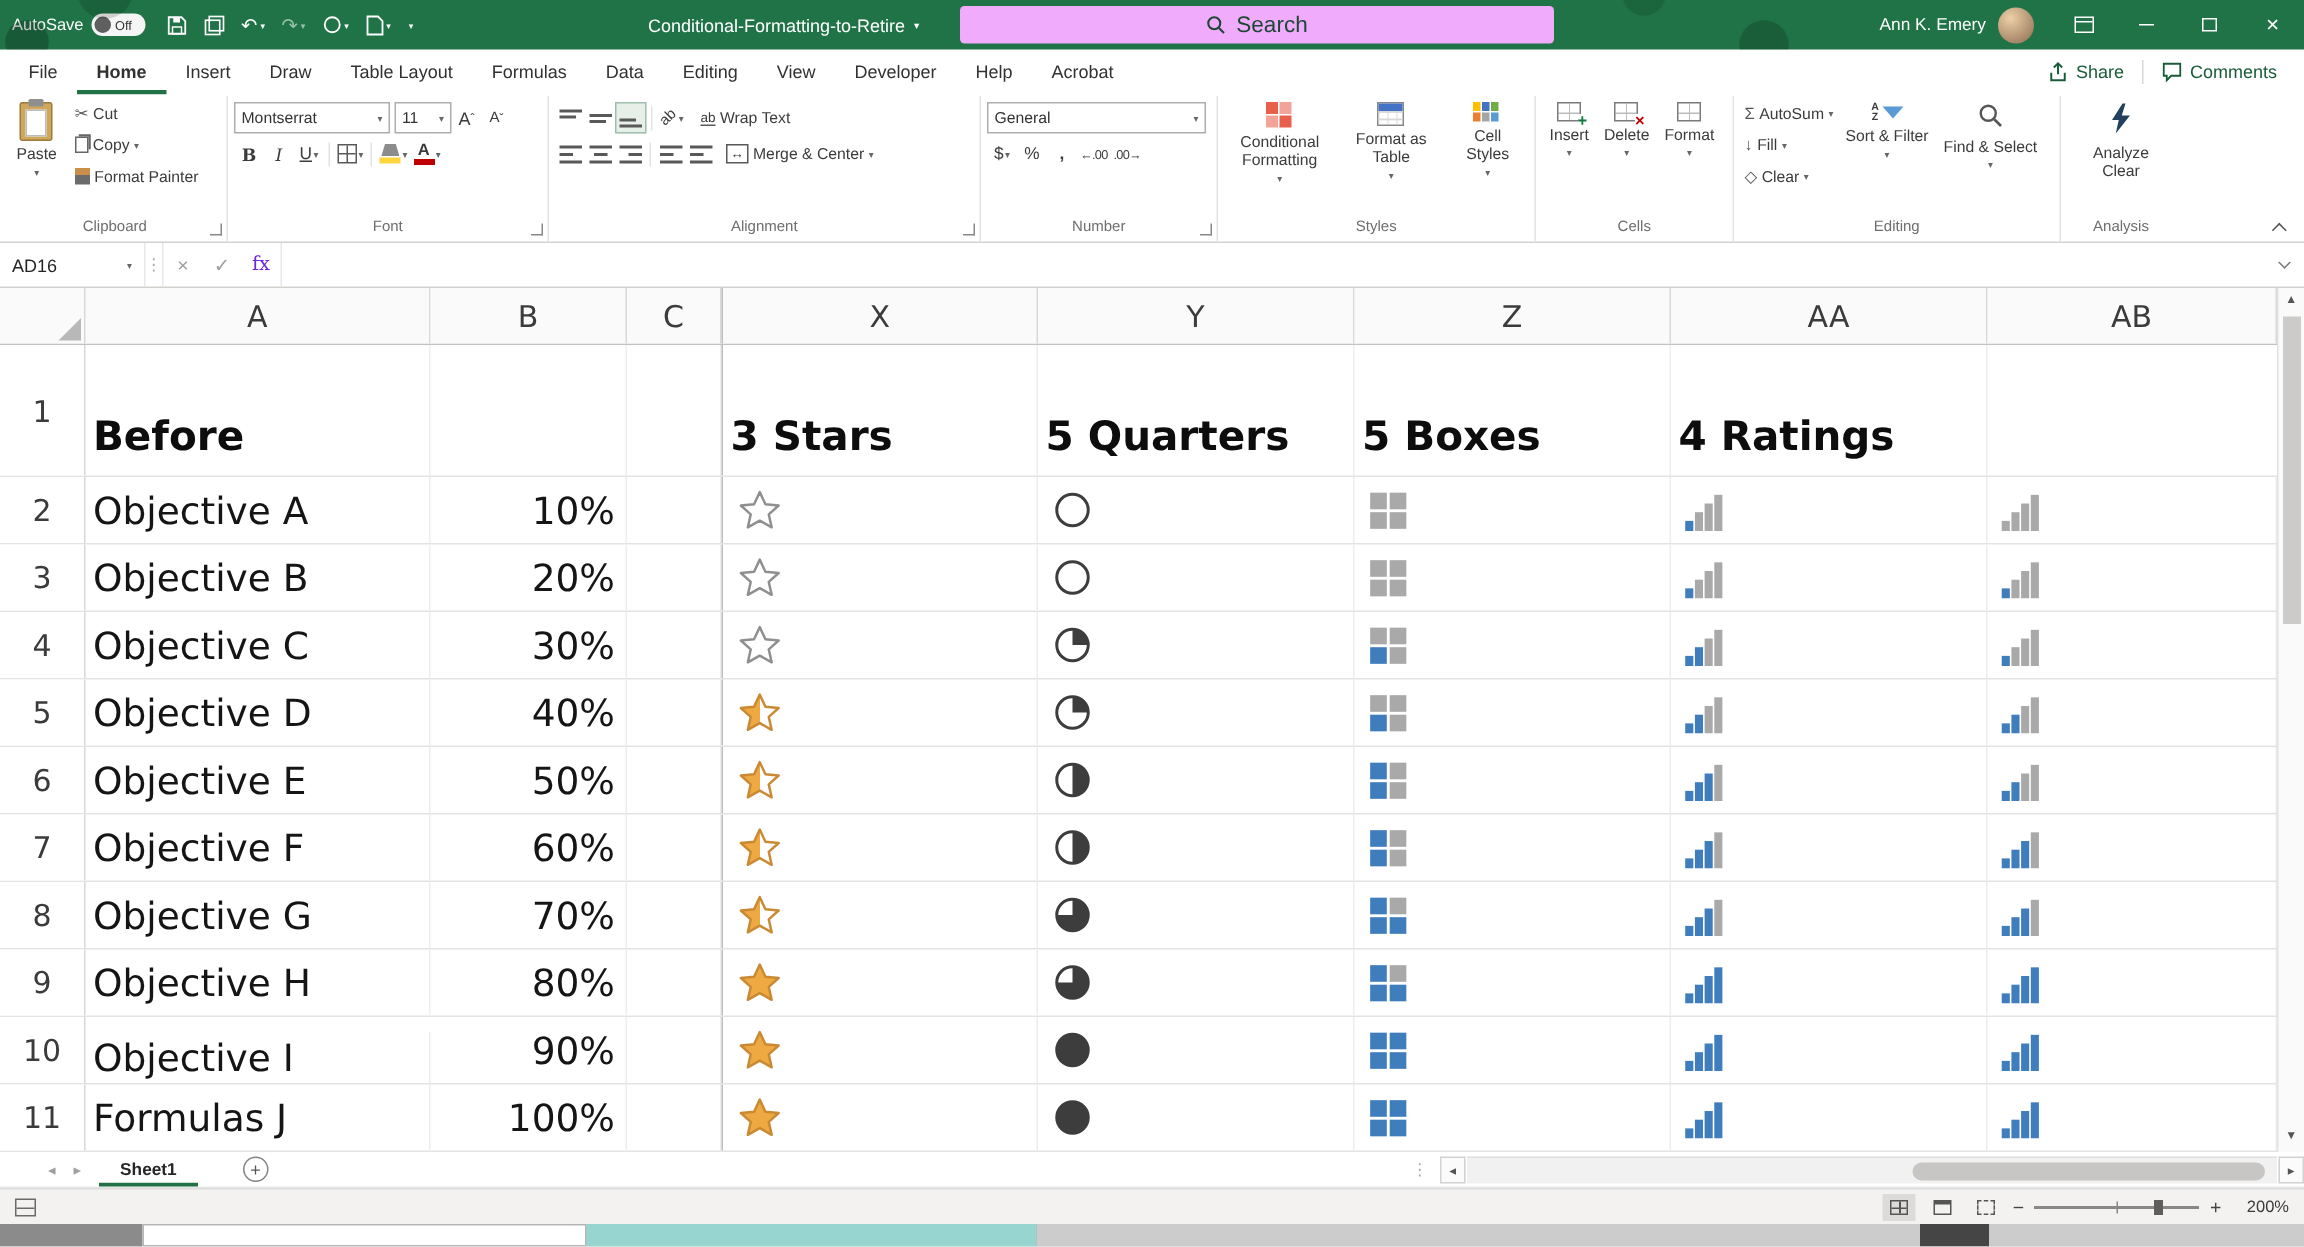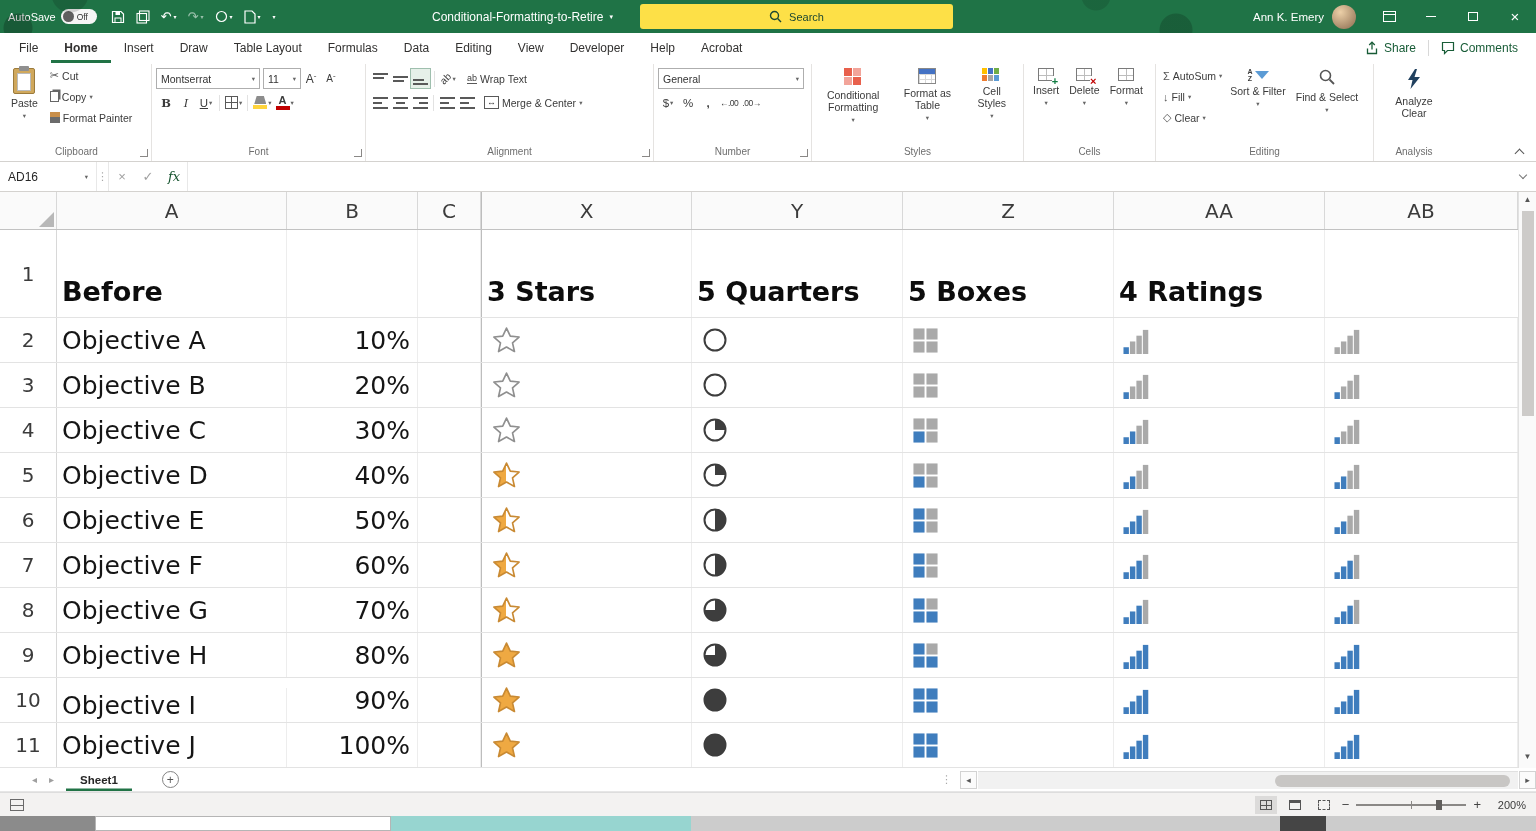--- a/index.html
+++ b/index.html
@@ -16,21 +16,21 @@
 .as-pill{width:36px;height:15px;border-radius:8px;background:#f5f5f5;display:flex;align-items:center;padding:2px;gap:3px}
 .as-knob{width:11px;height:11px;border-radius:50%;background:#5f5f5f}
 .as-state{font-size:8.5px;color:#333}
 .qat{display:flex;align-items:center;gap:3px;margin-left:4px;z-index:2}
 .qat-btn{height:24px;padding:0 4px;display:flex;align-items:center;gap:1px;border-radius:2px}
 .qat-btn.dim{opacity:.55}
 .qat-glyph{font-size:13px;line-height:13px}
 .qat-caret{font-size:6px;margin-left:1px}
 .doc-title{position:absolute;left:432px;top:0;height:33px;display:flex;align-items:center;gap:6px;font-size:12px;z-index:2}
 .dt-caret{font-size:7px}
-.search{position:absolute;left:640px;top:4px;width:313px;height:25px;background:#fde047;border-radius:3px;display:flex;align-items:center;justify-content:center;gap:7px;color:#1c4733;font-size:11px;z-index:2}
+.search{position:absolute;left:640px;top:4px;width:396px;height:25px;background:#f0abfc;border-radius:3px;display:flex;align-items:center;justify-content:center;gap:7px;color:#1c4733;font-size:15px;z-index:2}
 .tb-right{position:absolute;right:0;top:0;height:33px;display:flex;align-items:center;z-index:3}
 .user-name{font-size:11.5px;margin-right:8px}
 .avatar{width:24px;height:24px;border-radius:50%;background:radial-gradient(circle at 35% 30%,#ecd0a8,#8a6a4e);margin-right:12px}
 .win-btn{width:42px;height:33px;display:flex;align-items:center;justify-content:center}
 .rdo-ic{width:13px;height:11px;border:1.2px solid #fff;position:relative}
 .rdo-ic::after{content:'';position:absolute;left:0;top:2px;right:0;height:1.2px;background:#fff}
 .min-ic{width:10px;height:1.4px;background:#fff}
 .max-ic{width:10px;height:9px;border:1.2px solid #fff}
 .close-x{font-size:15px;line-height:15px}
 
@@ -104,21 +104,21 @@
 .funnel{width:0;height:0;border-left:7px solid transparent;border-right:7px solid transparent;border-top:8px solid #5b9bd5}
 .collapse-ribbon{position:absolute;right:8px;bottom:3px;width:18px;height:14px;display:flex;align-items:center;justify-content:center}
 .chev-up{width:7px;height:7px;border-left:1.5px solid #555;border-top:1.5px solid #555;transform:rotate(45deg);margin-top:4px}
 .chev-dn{width:6px;height:6px;border-left:1.4px solid #777;border-top:1.4px solid #777;transform:rotate(225deg);margin-bottom:3px}
 
 
 .fbar{height:30px;border-bottom:1px solid #d4d2cf;display:flex;align-items:stretch;background:#fff}
 .namebox{width:96px;padding:0 8px;display:flex;align-items:center;justify-content:space-between;font-size:12px;color:#262626}
 .fb-dots{width:13px;display:flex;align-items:center;justify-content:center;color:#a8a8a8;border-left:1px solid #e8e8e8;border-right:1px solid #e8e8e8;font-size:11px}
 .fb-btn{width:26px;display:flex;align-items:center;justify-content:center;color:#9f9f9f;font-size:13px}
-.fb-btn.fx{color:#14532d;font-family:"DejaVu Serif",serif;font-style:italic}
+.fb-btn.fx{color:#6d28d9;font-family:"DejaVu Serif",serif;}
 .fb-input{flex:1;border-left:1px solid #e8e8e8}
 .fb-expand{width:26px;display:flex;align-items:center;justify-content:center}
 
 
 .sheet{position:relative;height:576px;background:#fff}
 .col-headers{display:flex;height:38px;border-bottom:1px solid #c2c2c2;background:#fafafa}
 .col-hd{border-right:1px solid #d8d8d8;display:flex;align-items:center;justify-content:center;font-size:20px;color:#3b3b3b;background:#fafafa;font-family:"DejaVu Sans",sans-serif}
 .col-hd.corner{width:57px;position:relative}
 .corner-tri{position:absolute;right:2px;bottom:2px;width:0;height:0;border-left:15px solid transparent;border-bottom:15px solid #b8b8b8}
 .g-rows{height:538px;overflow:hidden}
@@ -1085,21 +1085,21 @@
               <rect x="0.5" y="21" width="5.6" height="7" fill="#3f7dbd"></rect>
               <rect x="7.2" y="15" width="5.6" height="13" fill="#3f7dbd"></rect>
               <rect x="13.9" y="9" width="5.6" height="19" fill="#3f7dbd"></rect>
               <rect x="20.6" y="3" width="5.6" height="25" fill="#3f7dbd"></rect>
             </svg>
           </span>
         </div>
       </div>
       <div class="g-row">
         <div class="rn">11</div>
-        <div class="g-cell txt-cell" style="width: 230px;">Objective J</div>
+        <div class="g-cell txt-cell" style="width: 230px;">Formulas J</div>
         <div class="g-cell pct-cell" style="width: 131px;">100%</div>
         <div class="g-cell" style="width: 63px;"></div>
         <div class="g-cell icon-cell pane-left" style="width: 211px;">
           <span class="icon-wrap">
             <svg width="31" height="31" viewBox="0 0 32 32">
               <path d="M16 3.2 L19.9 11.5 L29 12.4 L22.2 18.5 L24.2 27.4 L16 22.8 L7.8 27.4 L9.8 18.5 L3 12.4 L12.1 11.5 Z" fill="#efa942" stroke="#c98a33" stroke-width="1.7" stroke-linejoin="round"></path>
             </svg>
           </span>
         </div>
         <div class="g-cell icon-cell" style="width: 211px;">

